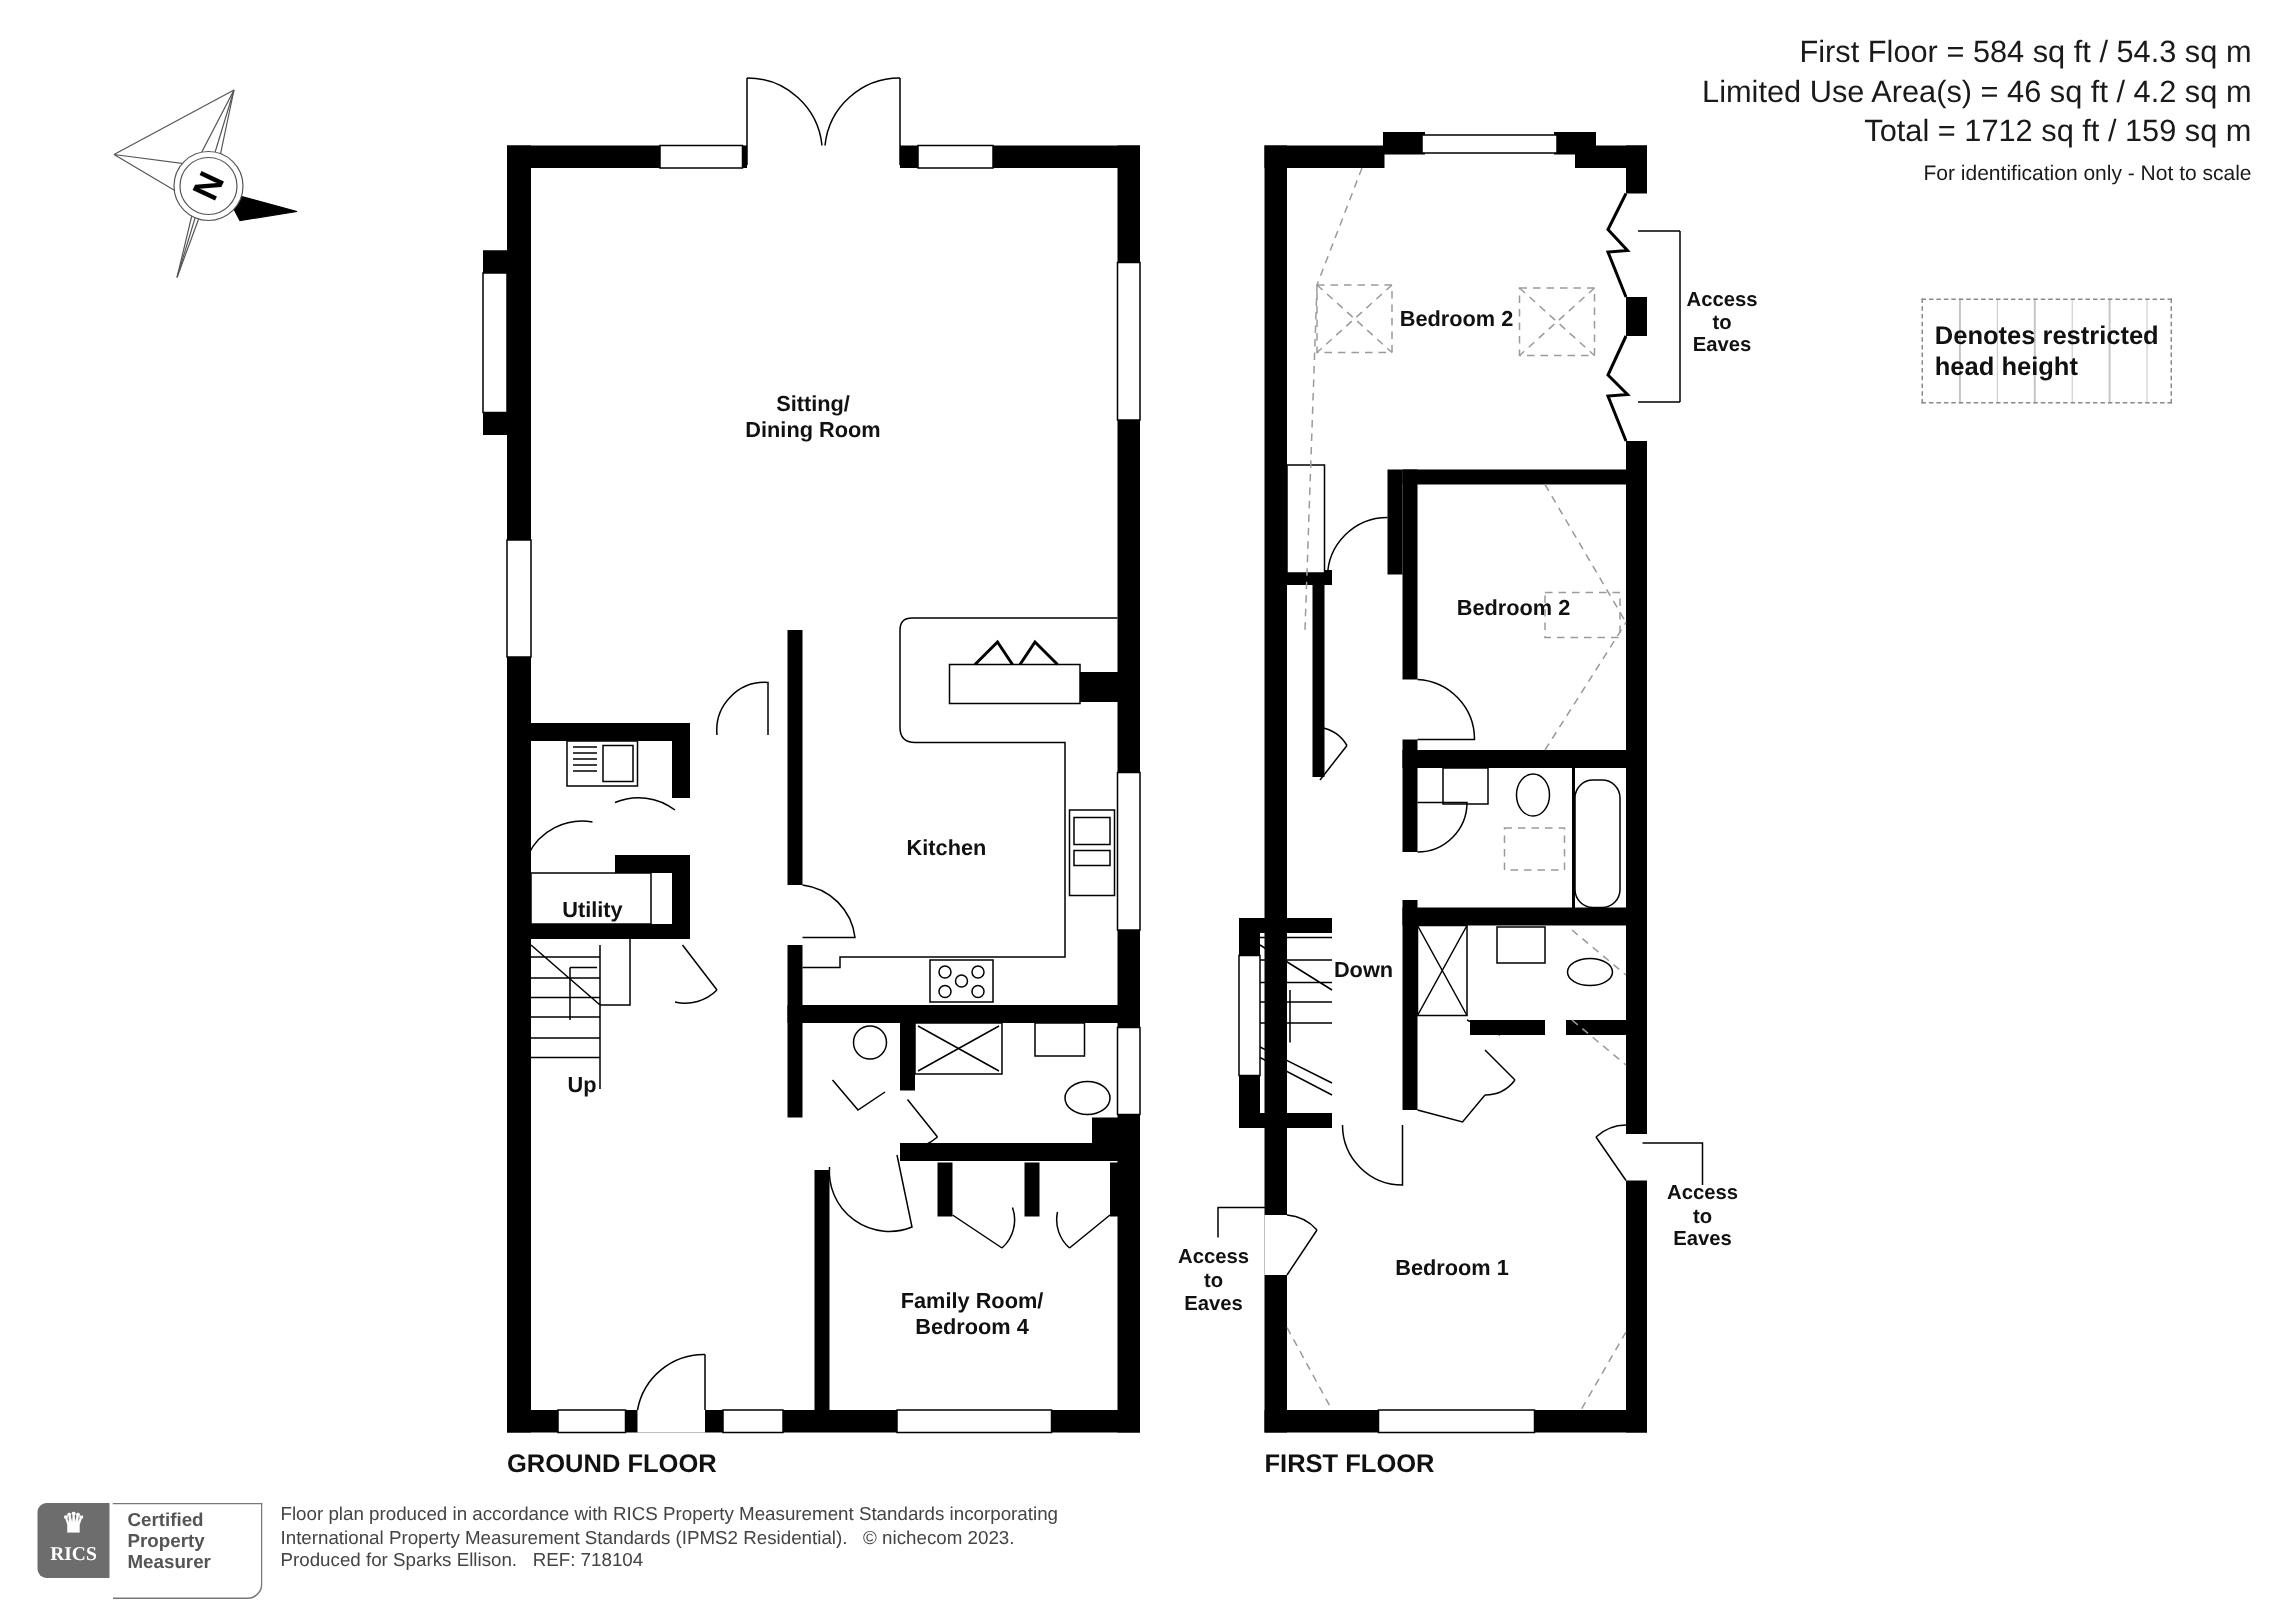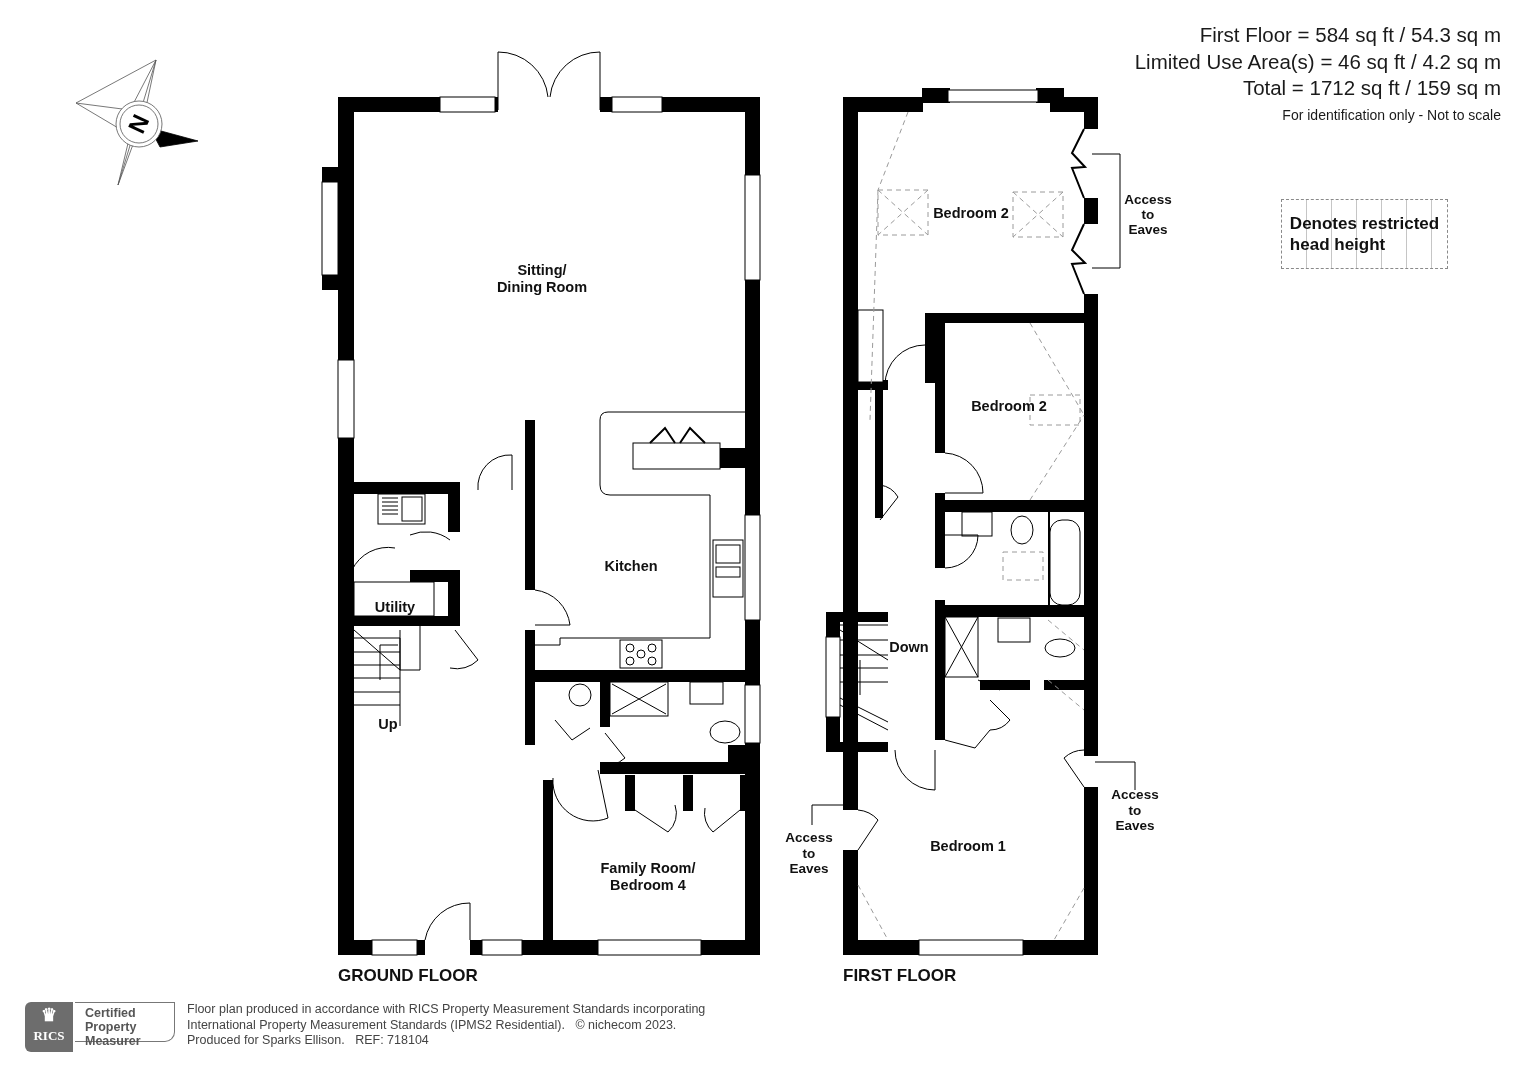--- a/index.html
+++ b/index.html
@@ -8,21 +8,21 @@
   .area-stats { right:26px; top:22px; text-align:right; font-size:20.5px; line-height:26.5px; color:#1a1a1a; }
   .area-note { font-size:14px; line-height:26px; }
   .legend { left:1281px; top:199px; width:167px; height:70px; border:1.2px dashed #8a8a8a; box-sizing:border-box;
             background-image: repeating-linear-gradient(90deg, transparent 0 24px, rgba(150,150,150,.55) 24px 25px);
             display:flex; align-items:center; justify-content:center; font-weight:bold; font-size:17px; line-height:21px; }
   .room-label { font-weight:bold; font-size:14.5px; line-height:17px; text-align:center; transform:translateX(-50%); white-space:nowrap; }
   .floor-title { font-weight:bold; font-size:17px; }
   .footer-text { left:187px; top:1002px; font-size:12.5px; line-height:15.5px; color:#444; }
   .rics-badge { left:25px; top:1002px; width:152px; height:50px; }
   .rics-dark { position:absolute; left:0; top:0; width:48px; height:50px; background:#6d6d6d; border-radius:6px 0 0 6px; color:#fff; font-family:"Liberation Serif", serif; font-weight:bold; font-size:13px; text-align:center; }
-  .rics-light { position:absolute; left:50px; top:0; width:100px; height:40px; border:1.2px solid #777; border-left:none; border-radius:0 0 10px 0; box-sizing:border-box; padding:3px 0 0 10px; font-weight:bold; font-size:12.5px; line-height:14px; color:#555; }
+  .rics-light { position:absolute; left:50px; top:0; width:100px; height:64px; border:1.2px solid #777; border-left:none; border-radius:0 0 10px 0; box-sizing:border-box; padding:3px 0 0 10px; font-weight:bold; font-size:12.5px; line-height:14px; color:#555; }
   svg.plan { position:absolute; left:0; top:0; }
 </style>
 </head>
 <body>
 
 <div class="abs area-stats">
   <div>First Floor = 584 sq ft / 54.3 sq m</div>
   <div>Limited Use Area(s) = 46 sq ft / 4.2 sq m</div>
   <div>Total = 1712 sq ft / 159 sq m</div>
   <div class="area-note">For identification only - Not to scale</div>

